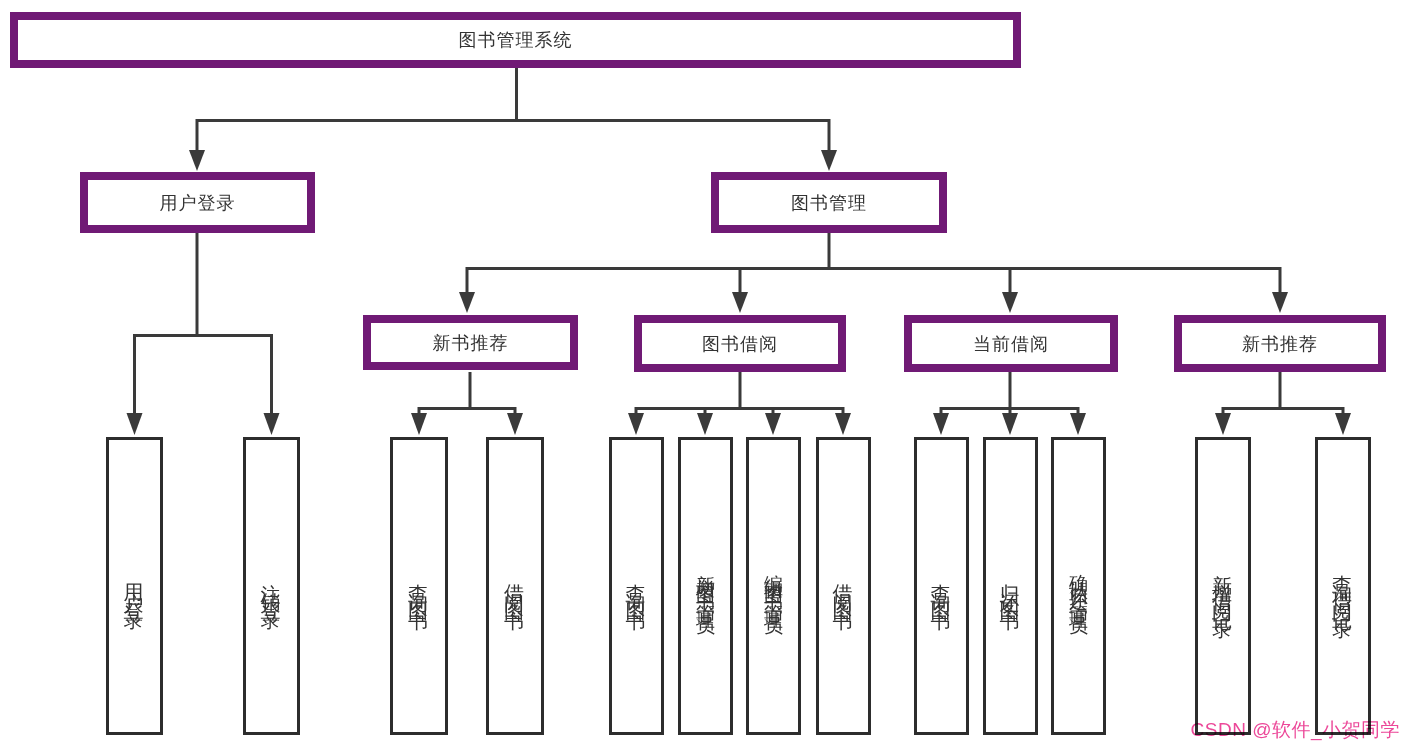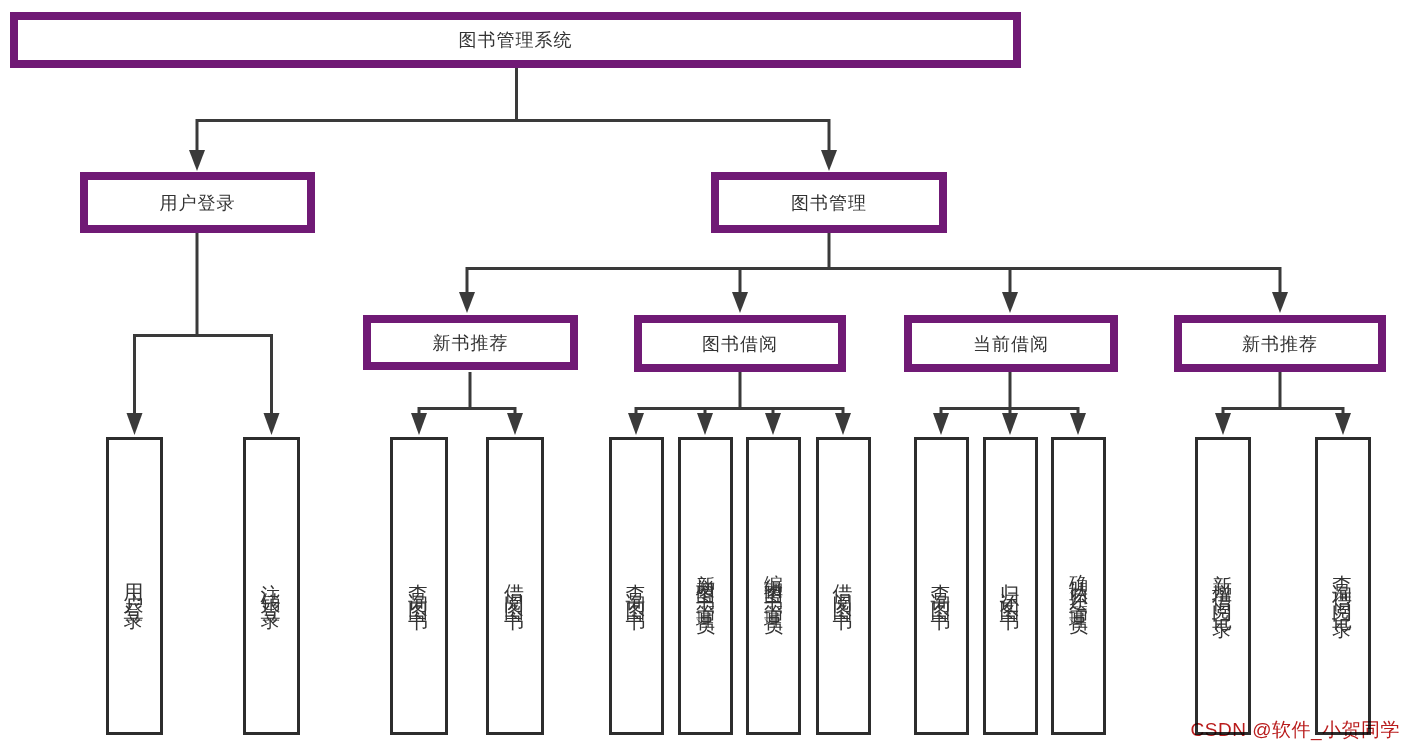--- a/index.html
+++ b/index.html
@@ -46,21 +46,21 @@
     text-orientation: mixed;
     letter-spacing: 9px;
     white-space: nowrap;
   }
   .watermark {
     position: absolute;
     right: 5px;
     bottom: 4px;
     font-size: 19px;
     letter-spacing: 0.5px;
-    color: #b91c1c;
+    color: #ec4899;
     mix-blend-mode: multiply;
     z-index: 5;
   }
 </style>
 </head>
 <body>
 
 <div class="stage">
 
   <svg class="wires" viewBox="0 0 1405 747" aria-hidden="true">

